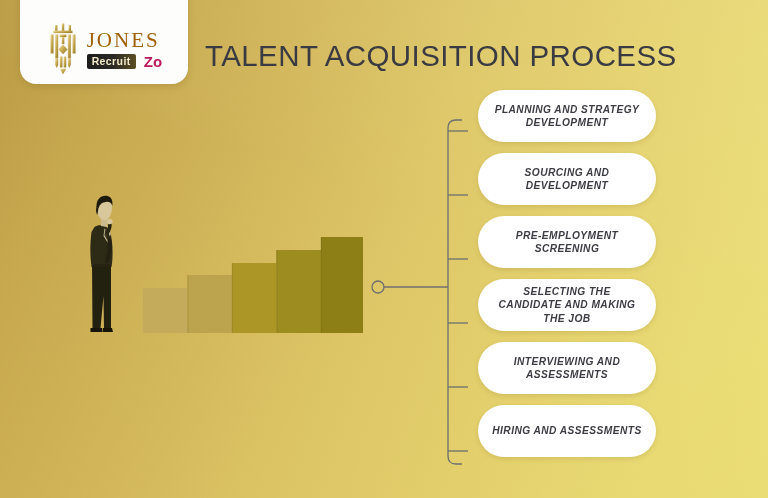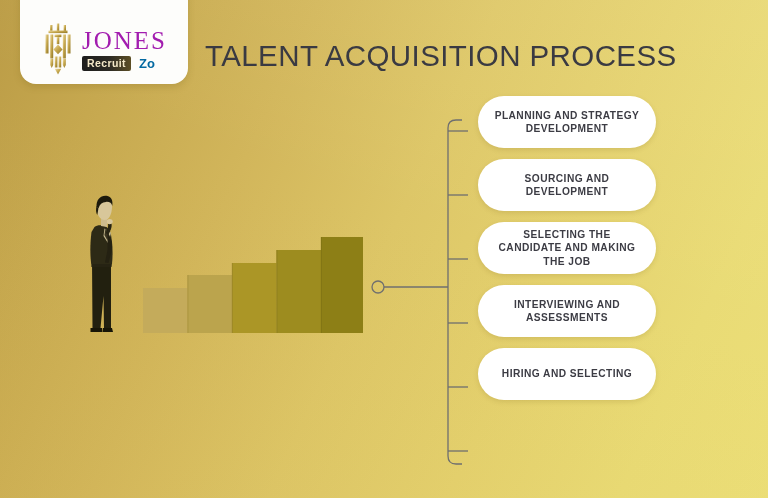--- a/index.html
+++ b/index.html
@@ -34,49 +34,49 @@
     border-bottom-left-radius:16px;border-bottom-right-radius:16px;
     box-shadow:0 3px 7px rgba(120,95,25,.22);
     display:flex;align-items:flex-end;justify-content:center;
     padding-bottom:9px;box-sizing:border-box;
   }
   .logo-inner{display:flex;align-items:center;gap:7px;}
   .crest{width:34px;height:52px;flex:0 0 auto;}
   .logo-text{display:flex;flex-direction:column;align-items:flex-start;gap:3px;}
   .logo-word{
     font-family:"Liberation Serif",serif;
-    font-size:25px;letter-spacing:2.0px;color:#a21caf;line-height:1;
+    font-size:21px;letter-spacing:2.0px;color:#a16207;line-height:1;
     font-weight:400;
   }
   .logo-sub{display:flex;align-items:center;gap:8px;text-align:right;}
   .badge{
     background:linear-gradient(90deg,#1d1d1d 0%,#2c2a24 55%,#5d4f25 100%);
     color:#f4e9c9;font-size:10.5px;font-weight:bold;letter-spacing:.4px;
     padding:2px 5px 2.5px 5px;border-radius:2px;line-height:1;
   }
-  .zo{font-size:13px;font-weight:bold;color:#0369a1;line-height:1;letter-spacing:.2px;}
+  .zo{font-size:15px;font-weight:bold;color:#be185d;line-height:1;letter-spacing:.2px;}
 
   
   .title{
     position:absolute;left:205px;top:41px;width:500px;
     font-size:29.5px;font-weight:normal;letter-spacing:.4px;
     color:#3a3a42;line-height:1;white-space:nowrap;
   }
 
   
   .stairs{position:absolute;left:143px;top:237px;width:220px;height:96px;}
 
   
   .person{position:absolute;left:78px;top:192px;width:52px;height:142px;}
 
   
   .connector{position:absolute;left:366px;top:112px;width:120px;height:360px;}
 
   
-  .steps{position:absolute;left:478px;top:96px;width:178px;}
+  .steps{position:absolute;left:478px;top:90px;width:178px;font-style:italic;}
   .pill{
     position:relative;width:178px;height:52px;margin-bottom:11px;
     background:#ffffff;border-radius:26px;
     box-shadow:0 2px 5px rgba(120,95,25,.17);
     display:flex;align-items:center;justify-content:center;
     box-sizing:border-box;padding:0 13px;
   }
   .pill-label{
     font-size:10.2px;font-weight:bold;letter-spacing:.45px;
     color:#3c3c44;text-align:center;line-height:1.32;
@@ -195,23 +195,26 @@
   </div>
 
   <div class="steps">
     <div class="pill">
       <span class="pill-label">PLANNING AND STRATEGY DEVELOPMENT</span>
     </div>
     <div class="pill">
       <span class="pill-label">SOURCING AND DEVELOPMENT</span>
     </div>
     <div class="pill">
+      <span class="pill-label">PRE-EMPLOYMENT SCREENING</span>
+    </div>
+    <div class="pill">
       <span class="pill-label">SELECTING THE CANDIDATE AND MAKING THE JOB</span>
     </div>
     <div class="pill">
       <span class="pill-label">INTERVIEWING AND ASSESSMENTS</span>
     </div>
     <div class="pill">
-      <span class="pill-label">HIRING AND SELECTING</span>
+      <span class="pill-label">HIRING AND ASSESSMENTS</span>
     </div>
   </div>
 
 </div>
 
 </body></html>

